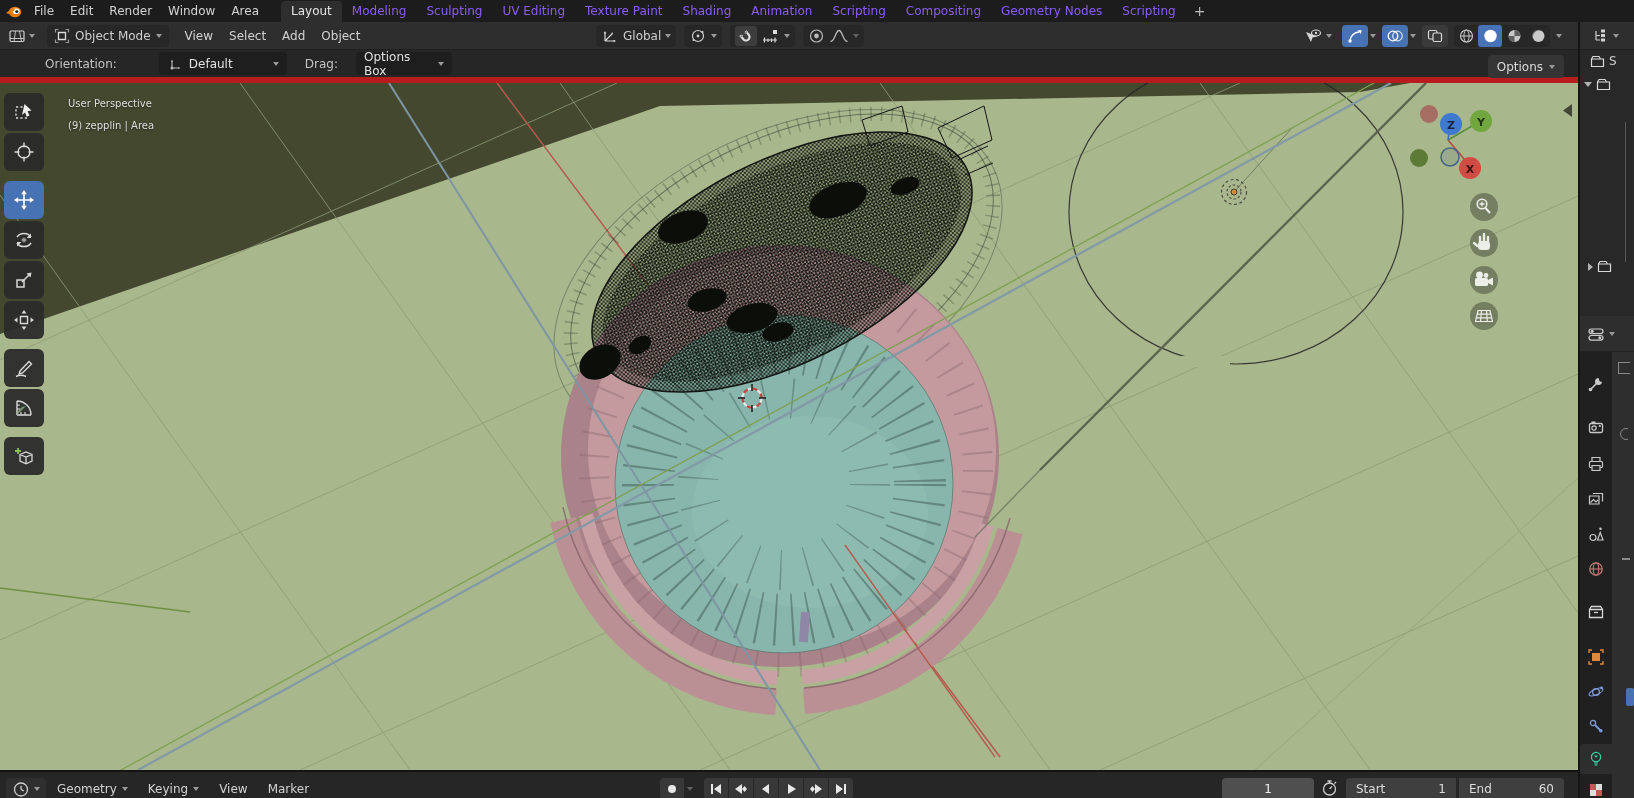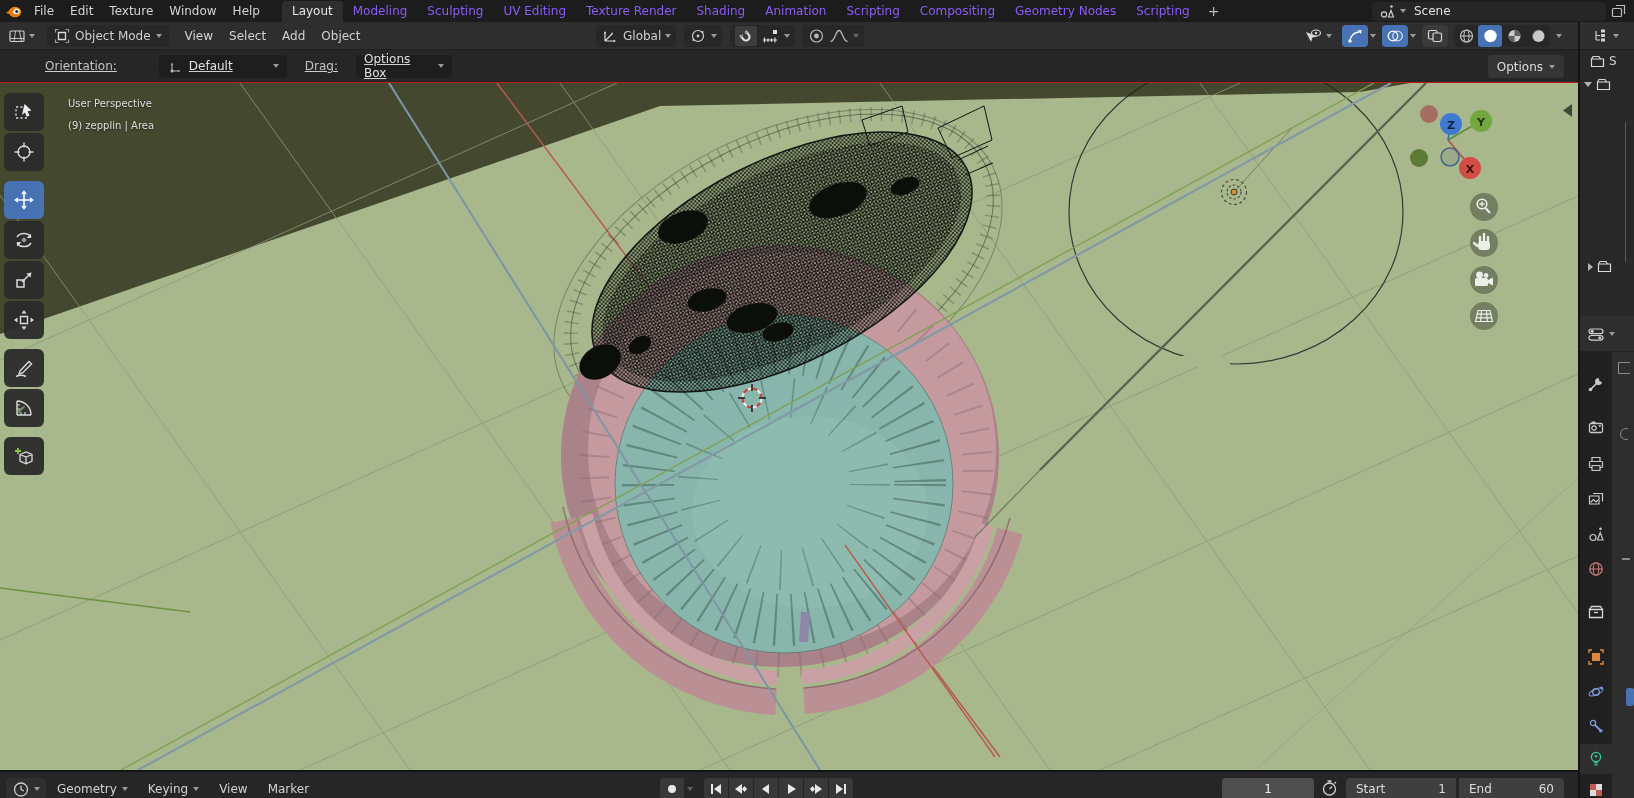--- a/index.html
+++ b/index.html
@@ -33,21 +33,21 @@
   .pillw { display:flex; align-items:center; gap:4px; background:#272727; border-radius:4px; height:22px; padding:0 5px; }
   .seg-magnet { background:#3d3d3d; border-radius:3px; padding:0 2px; height:20px; display:flex; align-items:center; }
   .hdr-right { position:absolute; right:16px; top:3px; display:flex; align-items:center; gap:6px; }
   .toggle-on { background:#4772b3; }
   .shade-seg { display:flex; background:#272727; border-radius:4px; overflow:hidden; height:22px; align-items:center; }
   .shade-opt { width:24px; height:22px; display:flex; align-items:center; justify-content:center; }
   .shade-opt.active { background:#4772b3; border-radius:3px; }
 
   
   .tool-settings { position:absolute; left:0; top:50px; width:1578px; height:33px; background:#262626;
-    display:flex; align-items:center; border-bottom:1px solid #b91c1c;text-decoration:underline; }
+    display:flex; align-items:center; border-bottom:6px solid #b91c1c; }
   .ts-label { color:#c3c3c3; }
   .ts-pill { display:flex; align-items:center; gap:6px; background:#1e1e1e; border-radius:4px; height:23px; padding:0 8px; color:#e0e0e0; }
   .options-pill { position:absolute; right:14px; top:5px; display:flex; align-items:center; gap:6px;
     background:#353535; border-radius:4px; height:23px; padding:0 9px; color:#dcdcdc; }
 
   
   .scene-svg { position:absolute; left:0; top:83px; }
   .overlay-text { position:absolute; left:68px; top:93px; color:#dedede; font-size:10px; line-height:22px;
     text-shadow:0 1px 2px rgba(0,0,0,.45); }
 
@@ -102,51 +102,36 @@
   <div class="logo">
     <svg class="ic" width="17" height="14" viewBox="0 0 17 14">
       <ellipse cx="10" cy="8" rx="6.2" ry="5.2" fill="#e87d0d"></ellipse>
       <ellipse cx="11.2" cy="7.2" rx="3.4" ry="2.8" fill="#fff"></ellipse>
       <ellipse cx="11.8" cy="7.6" rx="1.6" ry="1.3" fill="#1c1c1c"></ellipse>
       <path d="M1 9 L8 3.5 L10 6 L4 10 Z" fill="#e87d0d"></path>
     </svg>
   </div>
   <div class="menu-item">File</div>
   <div class="menu-item">Edit</div>
-  <div class="menu-item">Texture</div>
+  <div class="menu-item">Render</div>
   <div class="menu-item">Window</div>
-  <div class="menu-item">Help</div>
+  <div class="menu-item">Area</div>
   <div class="ws-tabs">
     <div class="ws-tab active">Layout</div>
     <div class="ws-tab">Modeling</div>
     <div class="ws-tab">Sculpting</div>
     <div class="ws-tab">UV Editing</div>
-    <div class="ws-tab">Texture Render</div>
+    <div class="ws-tab">Texture Paint</div>
     <div class="ws-tab">Shading</div>
     <div class="ws-tab">Animation</div>
     <div class="ws-tab">Scripting</div>
     <div class="ws-tab">Compositing</div>
     <div class="ws-tab">Geometry Nodes</div>
     <div class="ws-tab">Scripting</div>
     <div class="ws-add">+</div>
-  </div>
-  <div class="scene-group">
-    <div class="scene-pill">
-      <svg class="ic" width="18" height="16" viewBox="0 0 18 16">
-        <circle cx="6" cy="11.5" r="2.6" fill="none" stroke="#cfcfcf" stroke-width="1.2"></circle>
-        <path d="M10.5 14 L13 7.5 L15.5 14 Z" fill="none" stroke="#cfcfcf" stroke-width="1.2"></path>
-        <circle cx="13.5" cy="3.5" r="1.3" fill="#cfcfcf"></circle>
-      </svg>
-      <span class="chev"></span>
-      <span class="scene-name">Scene</span>
-    </div>
-    <svg class="ic" width="18" height="16" viewBox="0 0 18 16">
-      <rect x="2.5" y="5.5" width="9" height="8" rx="1" fill="none" stroke="#bdbdbd" stroke-width="1.2"></rect>
-      <path d="M6 2.5 h8.5 v8.5" fill="none" stroke="#bdbdbd" stroke-width="1.2"></path>
-    </svg>
   </div>
 </div>
 
 <div class="vp-header">
   <div class="ibtn" style="margin-left:4px">
     <svg class="ic" width="18" height="16" viewBox="0 0 18 16">
       <rect x="2" y="3" width="14" height="10.5" rx="1.2" fill="none" stroke="#cfcfcf" stroke-width="1.2"></rect>
       <path d="M2 10.5 h14 M7.5 3 L6 13.5 M11.5 3 L13.5 13.5" stroke="#cfcfcf" stroke-width="0.9" fill="none"></path>
     </svg>
     <span class="chev"></span>

